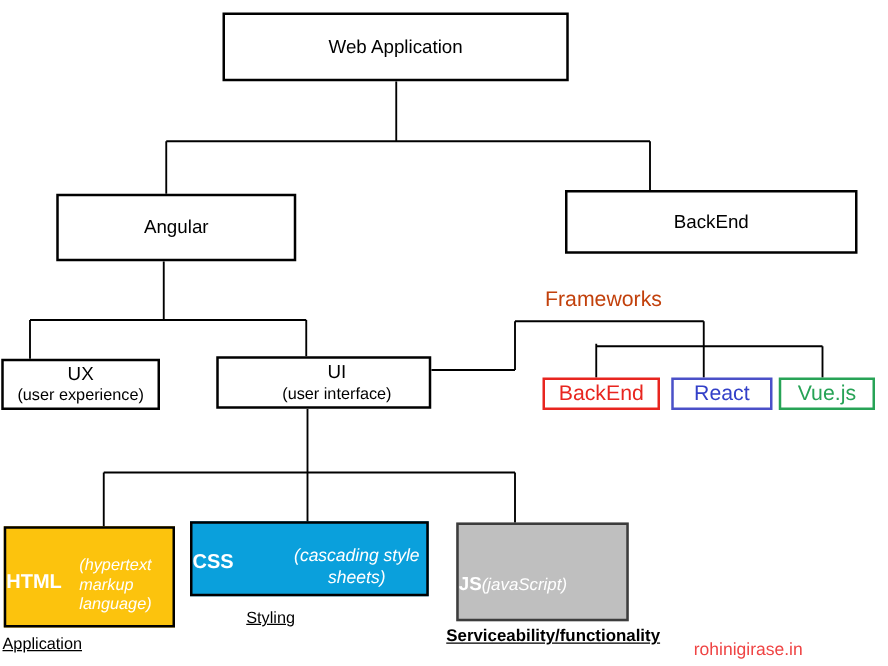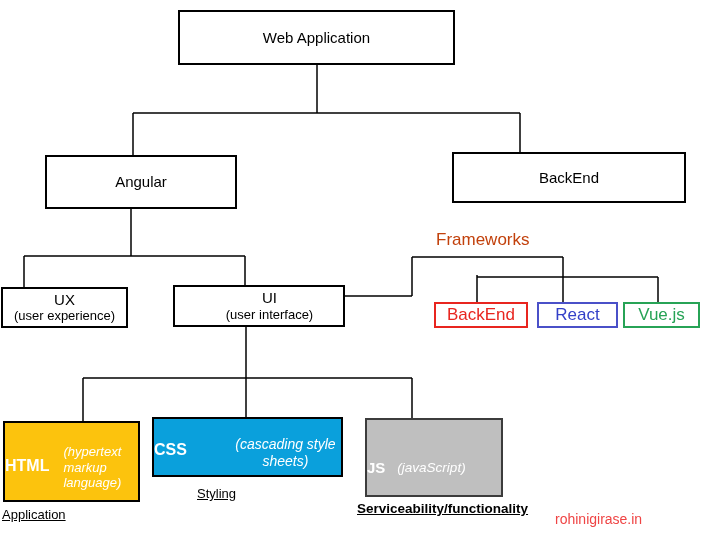--- a/index.html
+++ b/index.html
@@ -29,21 +29,21 @@
     position:absolute;box-sizing:border-box;color:#fff;
     display:flex;align-items:center;
     text-align:center;line-height:1.2;
   }
   .tech .title{font-weight:bold;font-size:16px;}
   .tech .sub{font-style:italic;}
   #html-box{background:#fcc30d;border:2px solid #000;padding-top:8px;}
   #html-box .sub{font-size:13px;margin-top:13px;align-self:flex-start;text-align:left;padding-left:14px;}
   #css-box{background:#0aa0dc;border:2px solid #000;padding-top:5px;}
   #css-box .sub{font-size:14px;margin-top:6px;}
-  #js-box{background:#bfbfbf;border:2px solid #3c3c3c;padding-top:20px;gap:12px;}
+  #js-box{background:#bfbfbf;border:2px solid #3c3c3c;padding-top:20px;}
   #js-box .title{font-size:15px;}
   #js-box .sub{font-size:13.5px;margin-top:2px;}
   .caption{position:absolute;font-size:13px;color:#000;white-space:nowrap;text-decoration:underline;}
   #frameworks-label{
     position:absolute;left:436px;top:230px;font-size:17px;color:#c2410c;white-space:nowrap;
   }
   #watermark{
     position:absolute;left:555px;top:511px;font-size:14px;color:#ef4444;white-space:nowrap;
   }
   #serviceability-caption{font-weight:600;font-size:13.5px;}

